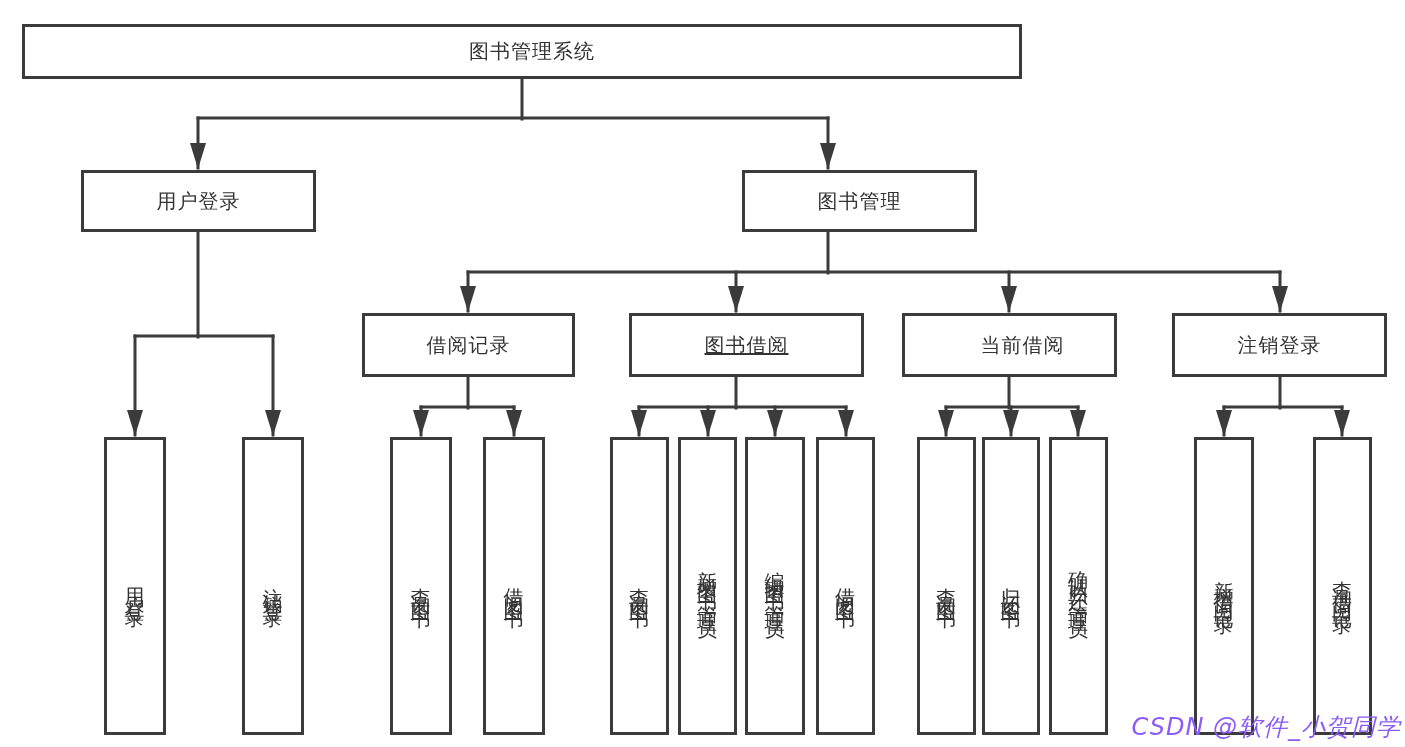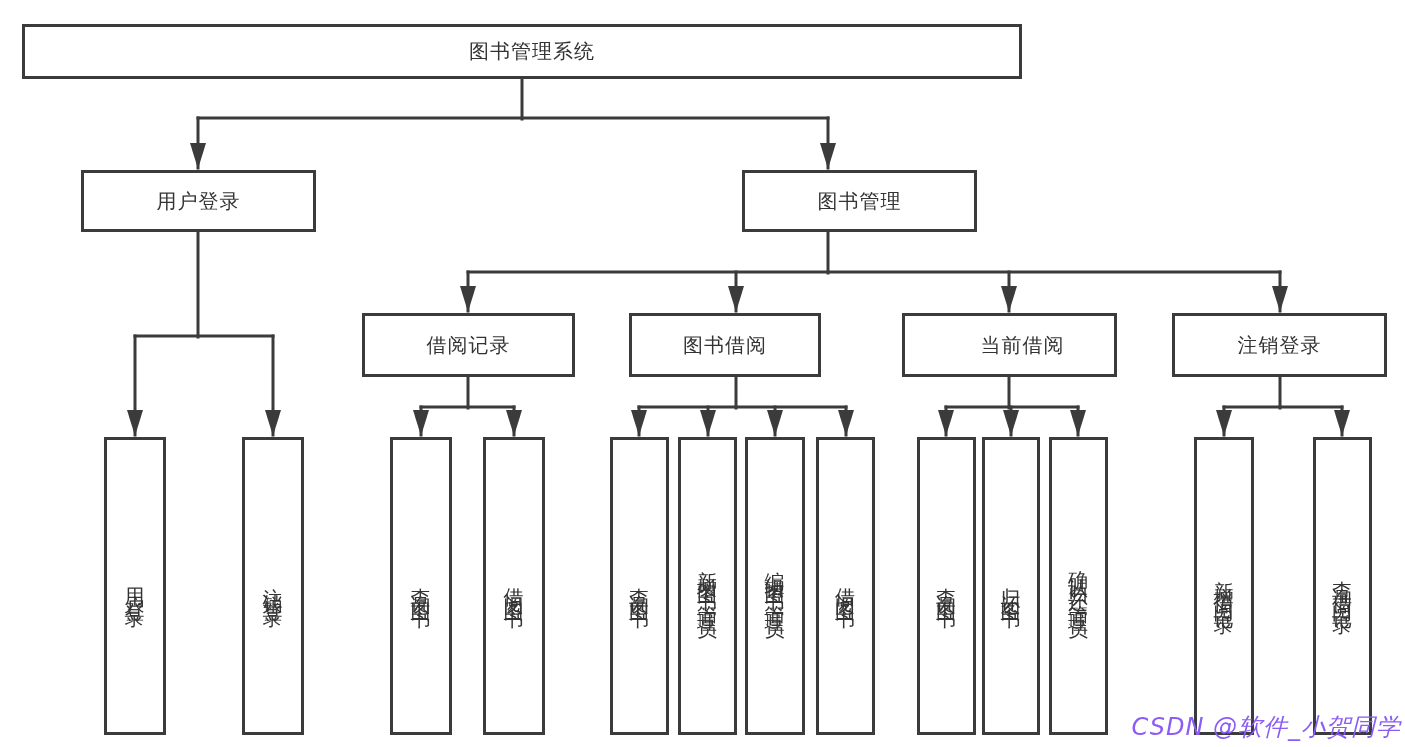--- a/index.html
+++ b/index.html
@@ -47,21 +47,21 @@
     font-size: 20px;
     letter-spacing: 7px;
     color: #333333;
     z-index: 2;
     overflow: hidden;
   }
   #root-box      { left: 22px;   top: 24px;  width: 1000px; height: 55px; padding-left: 20px; }
   #user-login    { left: 81px;   top: 170px; width: 235px;  height: 62px; }
   #book-mgmt     { left: 710px;  top: 170px; width: 235px;  height: 62px; margin-left: 32px; }
   #l3-recommend  { left: 362px;  top: 313px; width: 213px;  height: 64px; }
-  #l3-borrow     { left: 629px;  top: 313px; width: 192px;  height: 64px; }
+  #l3-borrow     { left: 629px;  top: 313px; width: 235px;  height: 64px; text-decoration: underline; }
   #l3-current    { left: 902px;  top: 313px; width: 215px;  height: 64px; padding-left: 26px; }
   #l3-records    { left: 1172px; top: 313px; width: 215px;  height: 64px; }
   #leaf-1  { left: 104px;  width: 62px; }
   #leaf-2  { left: 242px;  width: 62px; }
   #leaf-3  { left: 390px;  width: 62px; }
   #leaf-4  { left: 483px;  width: 62px; }
   #leaf-5  { left: 610px;  width: 59px; }
   #leaf-6  { left: 678px;  width: 59px; }
   #leaf-7  { left: 745px;  width: 60px; }
   #leaf-8  { left: 816px;  width: 59px; }

